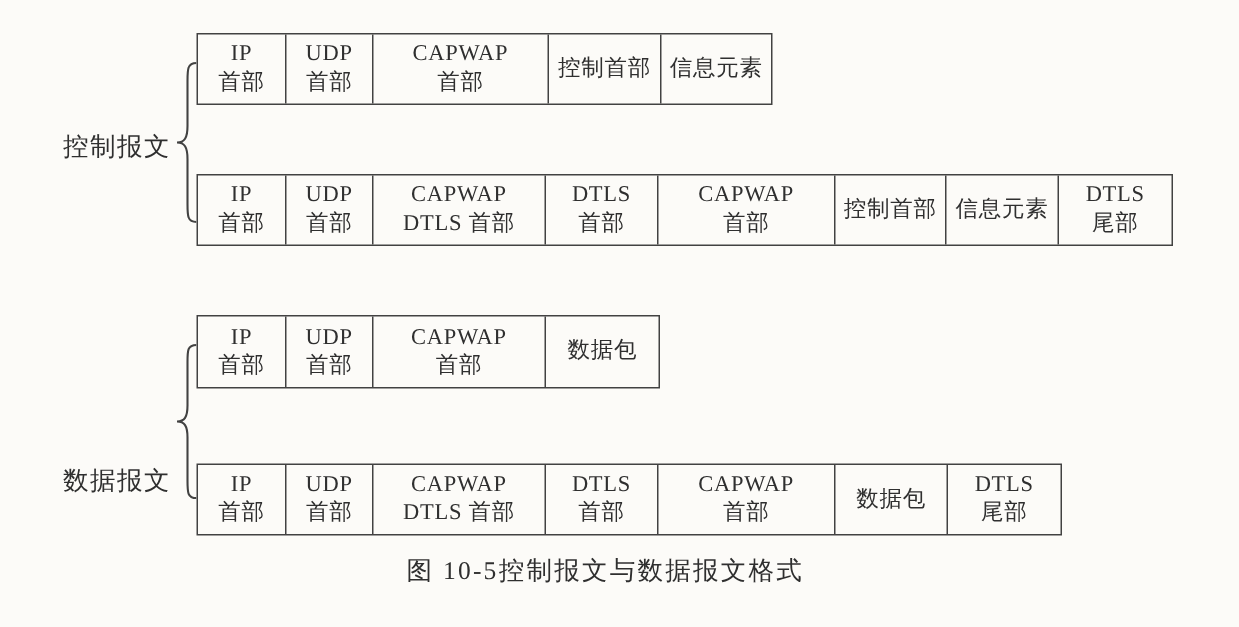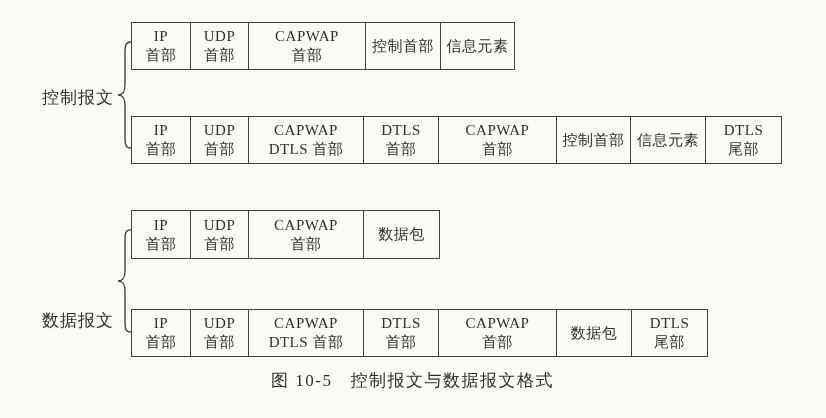--- a/index.html
+++ b/index.html
@@ -48,21 +48,20 @@
     line-height: 19px;
     padding: 2px 1px;
     letter-spacing: 0.5px;
   }
   .cell:last-child {
     border-right: none;
   }
   .caption {
     position: absolute;
     display: flex;
-    gap: 18px;
     font-size: 17px;
     letter-spacing: 1.5px;
     white-space: nowrap;
     color: #2f2f2f;
   }
 </style>
 </head>
 <body>
 
 <div class="canvas">

